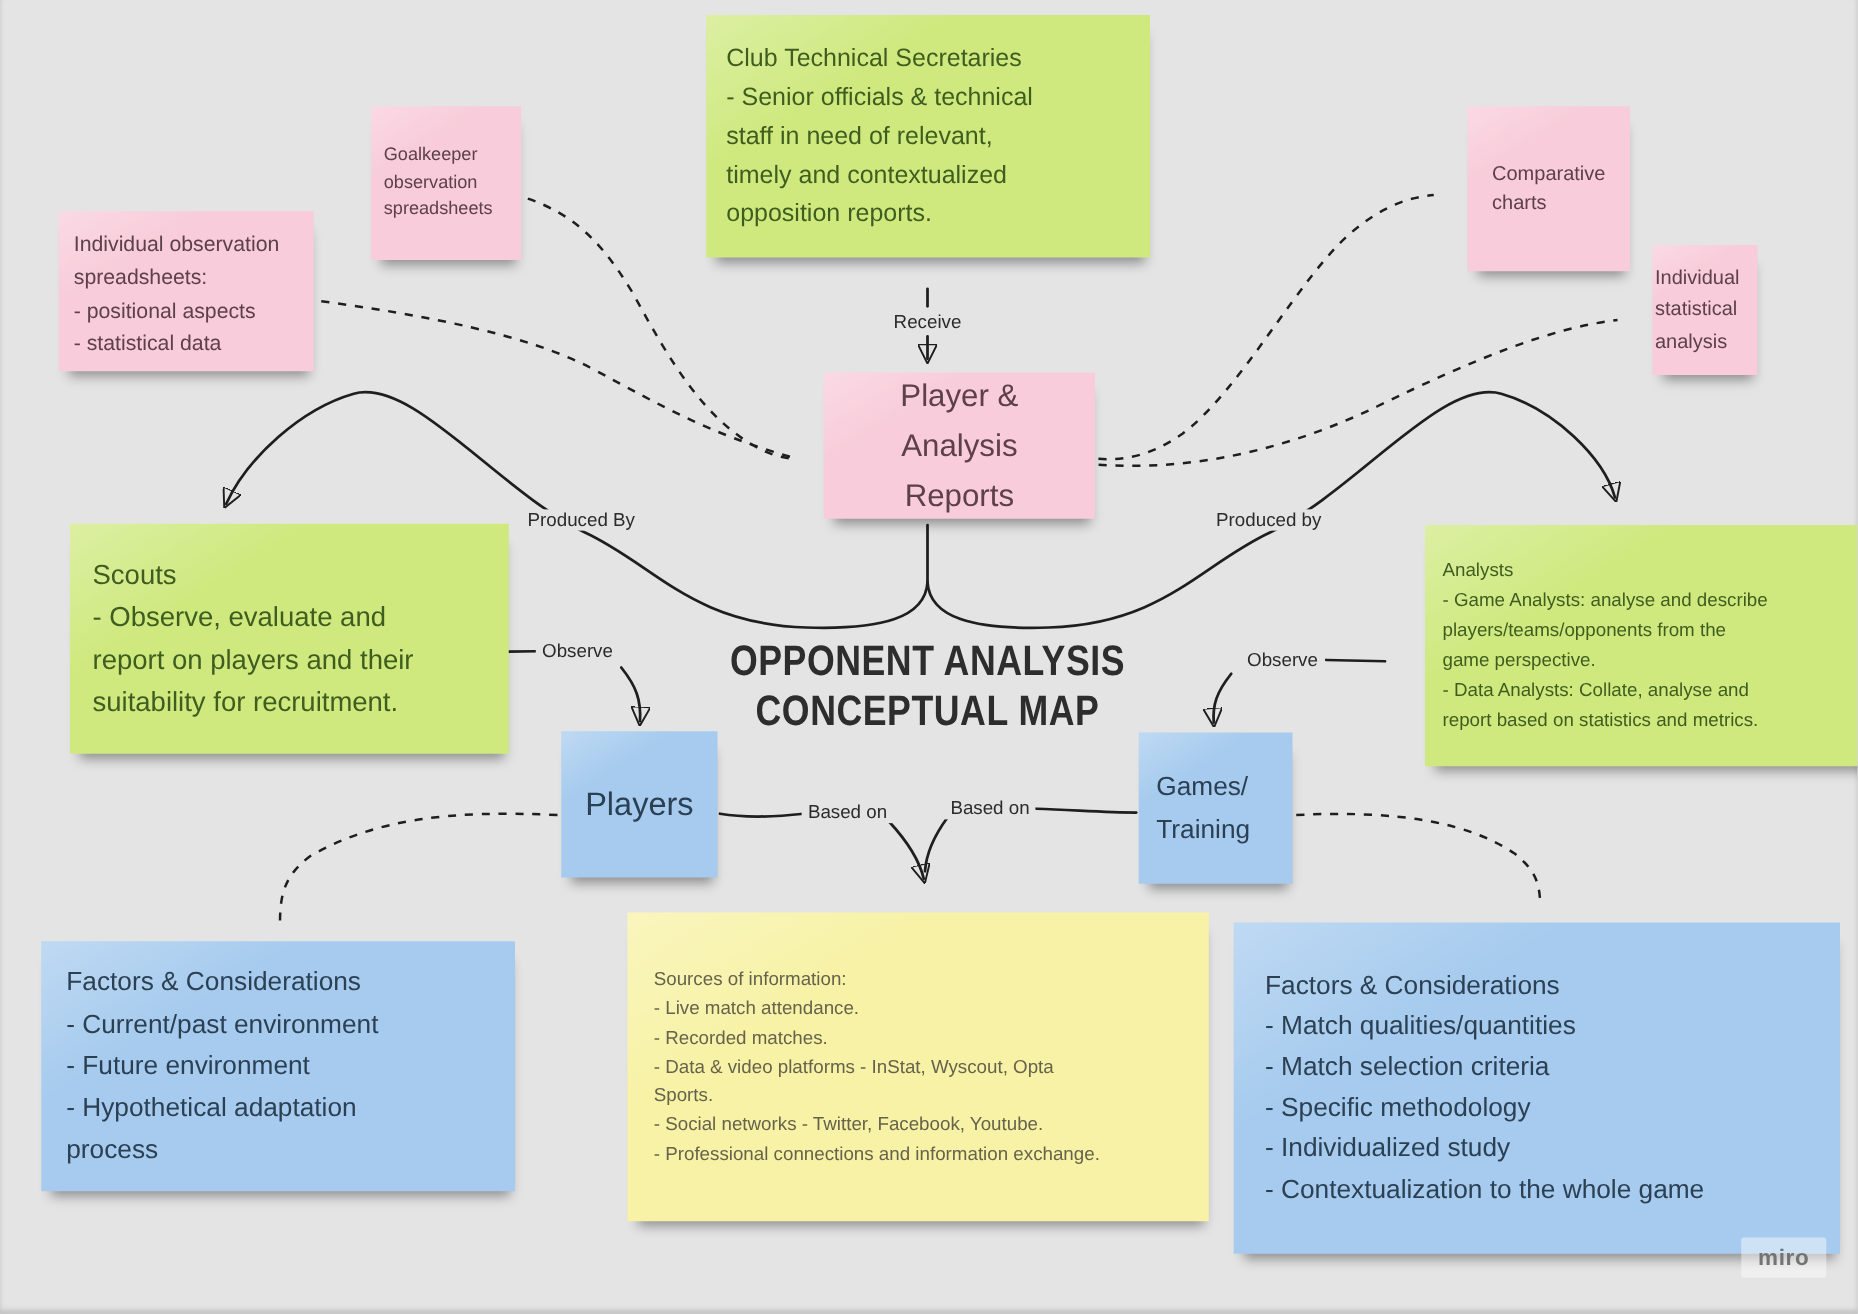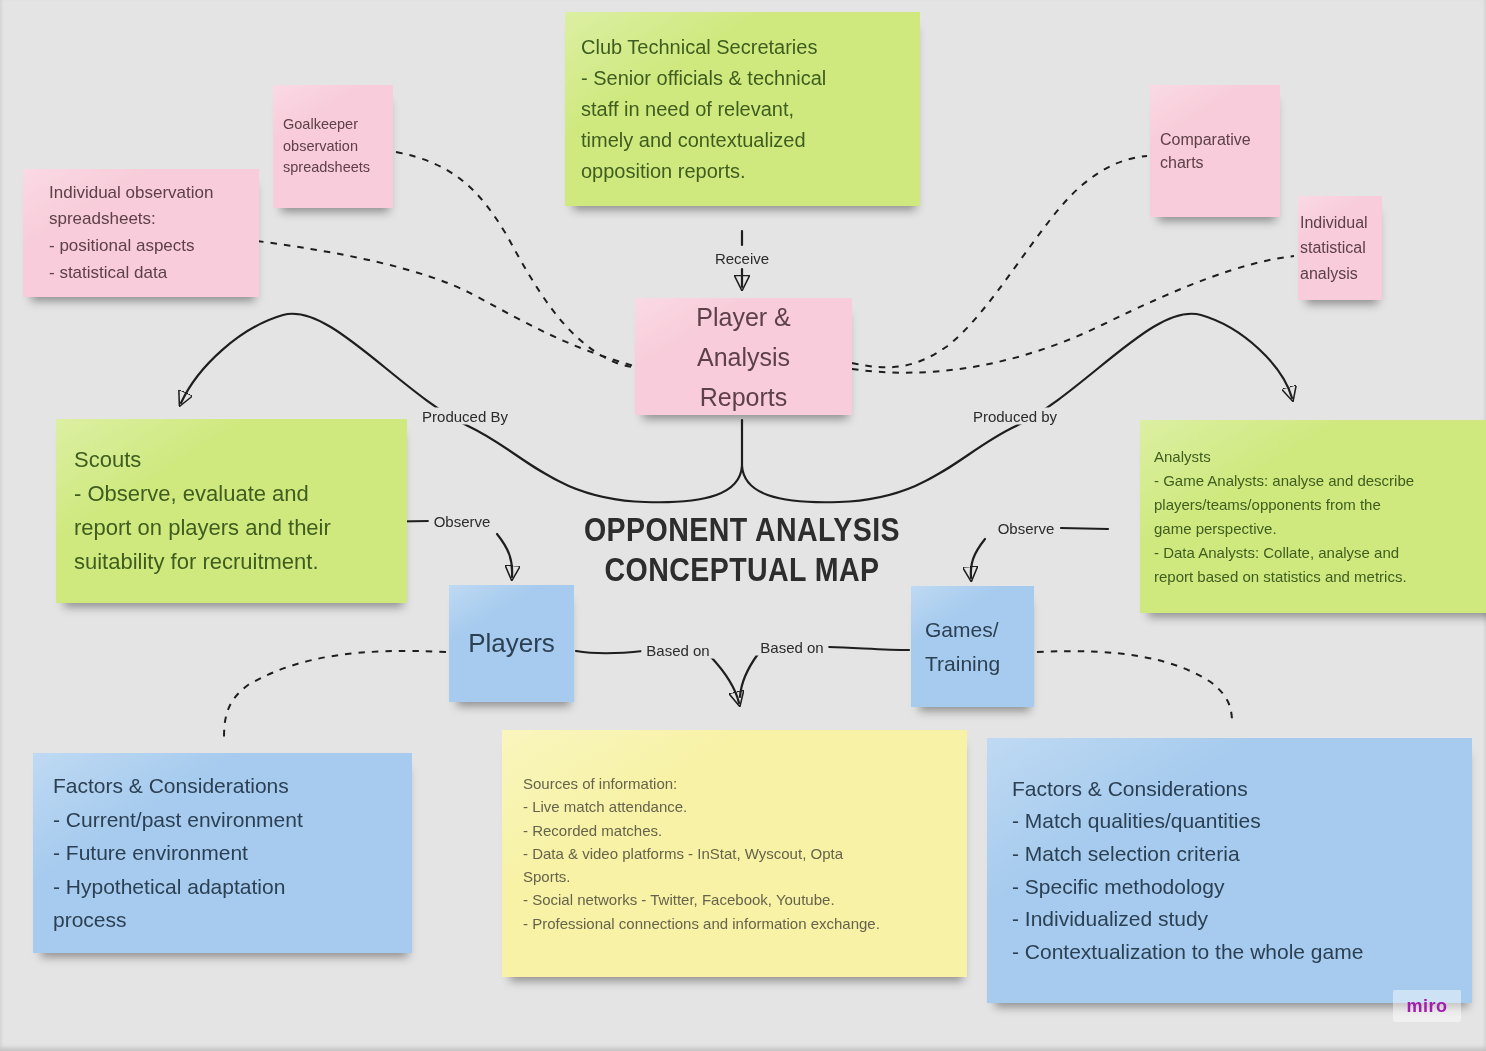--- a/index.html
+++ b/index.html
@@ -19,39 +19,39 @@
     position:absolute; z-index:2; box-sizing:border-box;
     display:flex; flex-direction:column; justify-content:center;
     box-shadow: 2px 10px 9px -6px rgba(0,0,0,0.38);
   }
   .note::before {
     content:""; position:absolute; inset:0; pointer-events:none;
     background: linear-gradient(148deg, rgba(255,255,255,0.28) 0%, rgba(255,255,255,0) 30%);
   }
   .note .txt { white-space:pre-line; position:relative; }
   .green  { background:var(--note-green);  color:var(--text-green); }
-  .pink   { background:var(--note-pink);   color:var(--text-pink); }
+  .pink   { background:var(--note-pink);   color:var(--text-pink);margin-left:24px; }
   .blue   { background:var(--note-blue);   color:var(--text-blue); }
   .yellow { background:var(--note-yellow); color:var(--text-yellow); }
   .center { text-align:center; }
 
   .lbl {
     position:absolute; z-index:4; transform:translate(-50%,-50%);
     font-size:15px; color:var(--label); background:var(--background);
     padding:0 5px; white-space:nowrap;
   }
   .map-title {
     position:absolute; z-index:3; left:742px; top:549px;
     transform:translate(-50%,-50%) scaleX(0.84);
     text-align:center; font-size:34px; font-weight:bold; line-height:1.18;
     letter-spacing:0.5px; color:var(--title); white-space:nowrap;
   }
   .miro-badge {
     position:absolute; z-index:6; left:1393px; top:990px; width:68px; height:32px;
-    background:rgba(255,255,255,0.45); color:#a21caf;
+    background:rgba(255,255,255,0.45); color:#737373;
     display:flex; align-items:center; justify-content:center;
     font-size:18px; font-weight:bold; border-radius:2px; letter-spacing:0.5px;
   }
 </style>
 </head>
 <body>
 
 <div class="canvas">
 
   <svg class="connectors" width="1486" height="1051" viewBox="0 0 1486 1051">
@@ -94,28 +94,28 @@
 timely and contextualized
 opposition reports.</span>
   </div>
 
   <div class="note pink" style="left:273px;top:85px;width:120px;height:123px;padding:8px 10px;font-size:14.5px;line-height:1.5;">
     <span class="txt">Goalkeeper
 observation
 spreadsheets</span>
   </div>
 
-  <div class="note pink" style="left:23px;top:169px;width:236px;height:128px;padding:8px 26px;font-size:17px;line-height:1.56;">
+  <div class="note pink" style="left:23px;top:169px;width:204px;height:128px;padding:8px 12px;font-size:17px;line-height:1.56;justify-content:flex-end;">
     <span class="txt">Individual observation
 spreadsheets:
 - positional aspects
 - statistical data</span>
   </div>
 
-  <div class="note pink" style="left:1150px;top:85px;width:130px;height:132px;padding:8px 10px;font-size:16px;line-height:1.45;">
+  <div class="note pink" style="left:1150px;top:85px;width:130px;height:132px;padding:8px 10px;font-size:16px;line-height:1.45;align-items:center;">
     <span class="txt">Comparative
 charts</span>
   </div>
 
   <div class="note pink" style="left:1298px;top:196px;width:84px;height:104px;padding:6px 2px;font-size:16px;line-height:1.6;">
     <span class="txt">Individual
 statistical
 analysis</span>
   </div>
 

